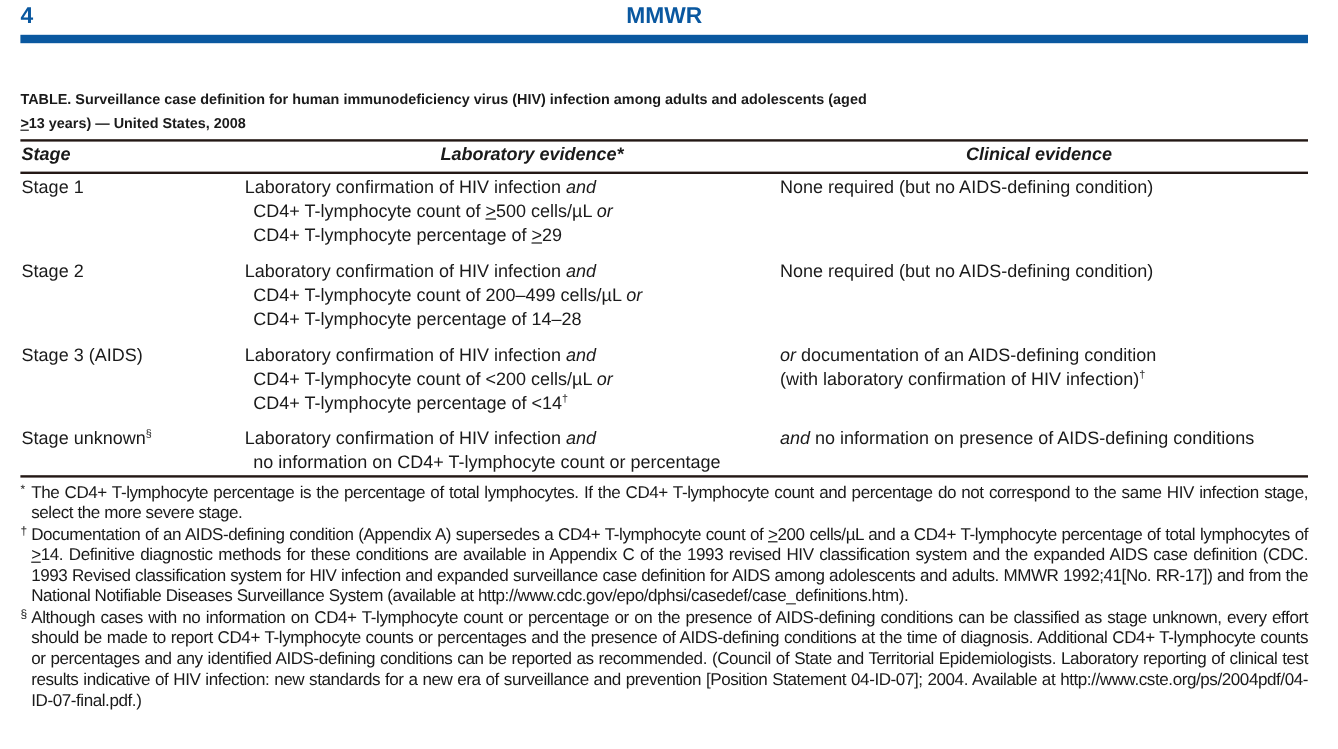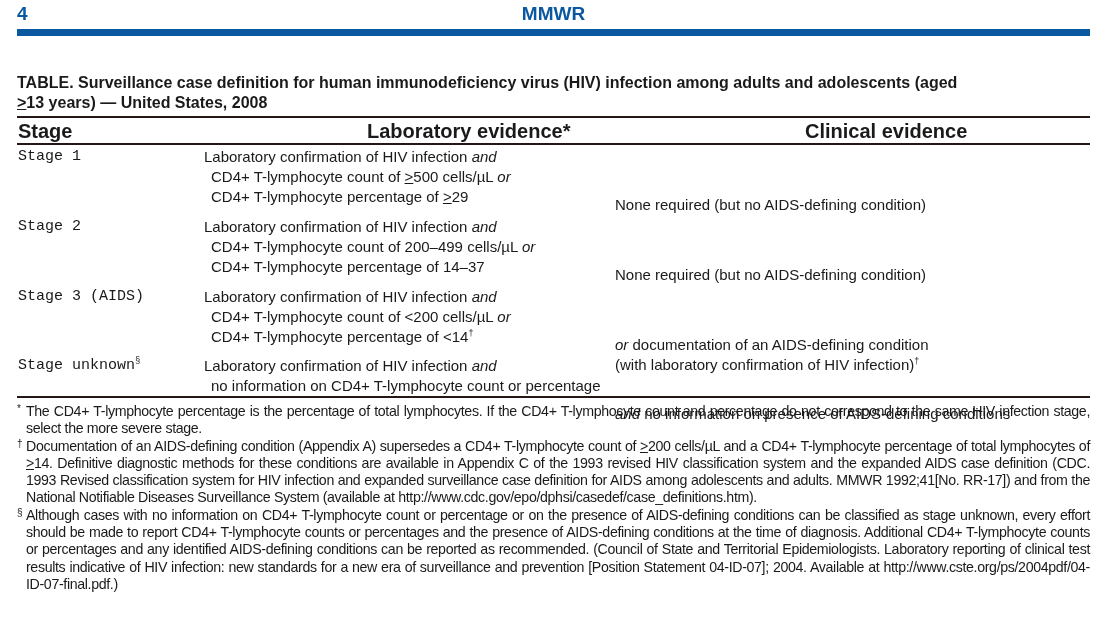--- a/index.html
+++ b/index.html
@@ -5,35 +5,35 @@
   html, body { margin: 0; padding: 0; background: #ffffff; }
   body { width: 1115px; height: 624px; position: relative; overflow: hidden;
          font-family: "Liberation Sans", sans-serif; color: #1a1a1a; }
   .page { position: absolute; left: 17px; top: 0; width: 1073px; }
   .running-head { position: absolute; top: 3px; left: 0; width: 1073px; height: 24px;
                   color: #0a58a0; font-weight: bold; font-size: 19px; }
   .rh-left { position: absolute; left: 0; top: 0; }
   .rh-center { position: absolute; left: 0; width: 100%; text-align: center; top: 0; }
   .rh-right { position: absolute; right: 0; top: 0; }
   .blue-bar { position: absolute; top: 29px; left: 0; width: 1073px; height: 7px; background: #0a58a0; }
-  .title { position: absolute; top: 73px; left: 0; width: 1073px; font-weight: bold; font-size: 16px;
+  .title { position: absolute; top: 73px; left: 0; width: 1073px; font-weight: bold; font-size: 12px;
            line-height: 20px; text-align: justify; text-align-last: left; color: #1a1a1a; }
   .rule { position: absolute; left: 0; width: 1073px; background: #231815; }
   .rule-top { top: 116px; height: 2px; }
   .rule-head { top: 143px; height: 2px; }
   .rule-bottom { top: 396px; height: 2px; }
-  .th { position: absolute; top: 120px; font-weight: bold; font-size: 20px; }
+  .th { position: absolute; top: 120px; font-weight: bold; font-size: 15px; font-style: italic; }
   .th-stage { left: 1px; }
   .th-lab { left: 330px; margin-left: 20px; }
   .th-clin { left: 788px; }
   .row { position: absolute; left: 0; width: 1073px; font-size: 15px; line-height: 20px; }
-  .c-stage { position: absolute; left: 1px; top: 0; font-family: Liberation Mono, monospace; }
+  .c-stage { position: absolute; left: 1px; top: 0; }
   .c-lab { position: absolute; left: 187px; top: 0; }
   .c-lab .sub { padding-left: 7px; }
-  .c-clin { position: absolute; left: 598px; top: 0; margin-top: 48px; }
+  .c-clin { position: absolute; left: 633px; top: 0; }
   .footnotes { position: absolute; top: 403px; left: 0; width: 1073px; font-size: 14.2px; line-height: 17.3px;
                letter-spacing: -0.35px; color: #1a1a1a; }
   .fn { position: relative; padding-left: 9px; text-align: justify; text-align-last: left; margin-bottom: 0; }
   .fn .mark { position: absolute; left: 0; top: -3px; font-size: 10px; }
   .u { text-decoration: underline; }
   sup { font-size: 9px; vertical-align: 6px; line-height: 0; }
   i { font-style: italic; }
 </style>
 </head>
 <body>
@@ -65,21 +65,21 @@
       <div class="sub"><span>CD4+ T-lymphocyte percentage of </span><span class="u">&gt;</span><span>29</span></div>
     </div>
     <div class="c-clin">None required (but no AIDS-defining condition)</div>
   </div>
 
   <div class="row" style="top:217px;">
     <div class="c-stage">Stage 2</div>
     <div class="c-lab">
       <div><span>Laboratory confirmation of HIV infection </span><i>and</i></div>
       <div class="sub"><span>CD4+ T-lymphocyte count of 200–499 cells/µL </span><i>or</i></div>
-      <div class="sub"><span>CD4+ T-lymphocyte percentage of 14–37</span></div>
+      <div class="sub"><span>CD4+ T-lymphocyte percentage of 14–28</span></div>
     </div>
     <div class="c-clin">None required (but no AIDS-defining condition)</div>
   </div>
 
   <div class="row" style="top:287px;">
     <div class="c-stage">Stage 3 (AIDS)</div>
     <div class="c-lab">
       <div><span>Laboratory confirmation of HIV infection </span><i>and</i></div>
       <div class="sub"><span>CD4+ T-lymphocyte count of &lt;200 cells/µL </span><i>or</i></div>
       <div class="sub"><span>CD4+ T-lymphocyte percentage of &lt;14</span><sup>†</sup></div>

